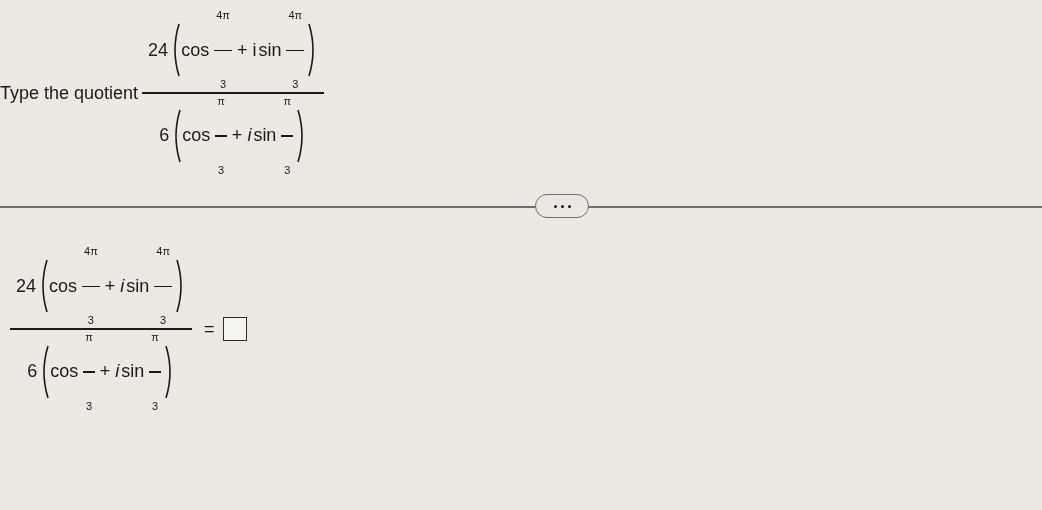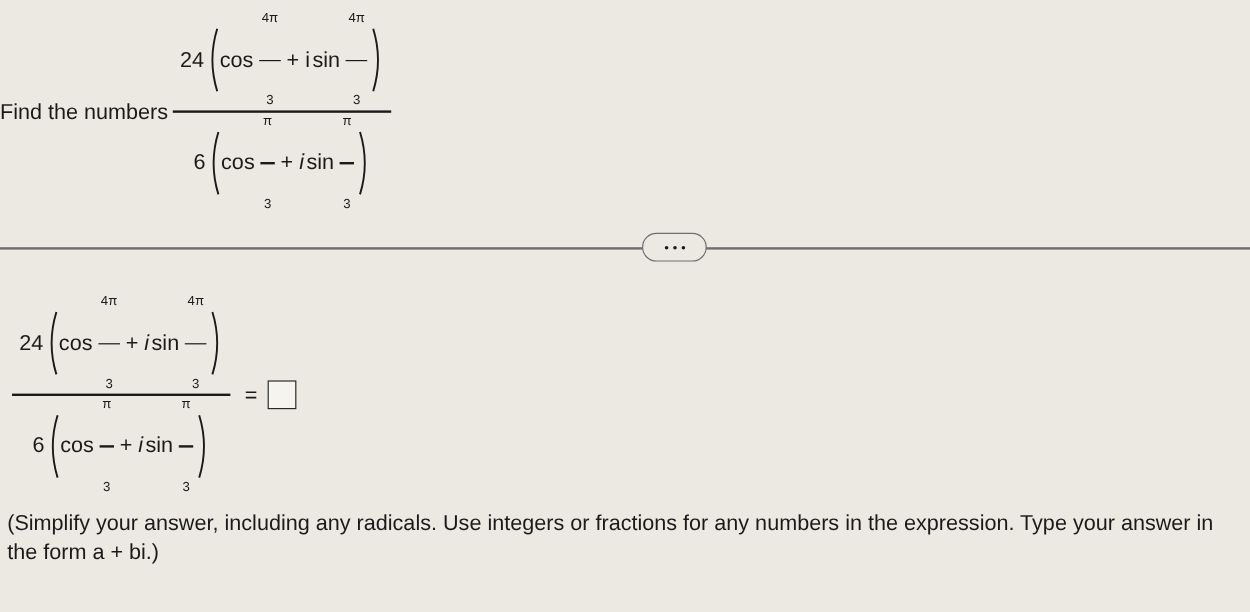--- a/index.html
+++ b/index.html
@@ -62,21 +62,21 @@
 }
 .instruction { margin-top: 10px; line-height: 1.35; }
 </style>
 </head>
 <body>
 
 <div class="container">
 
   <div class="top-section">
     <div class="question-line">
-      <span class="lead-text">Find the numbers</span>
+      <span class="lead-text">Type the quotient</span>
 
       <span class="big-fraction">
         <span class="num">
           <span class="polar">
             <span class="coef">24</span>
             <span class="paren">
                 <svg viewBox="0 0 11 56">
                   <path d="M9 2 Q1 28 9 54" stroke="#1a1a1a" stroke-width="1.6" fill="none"></path>
                 </svg>
               </span>
@@ -208,15 +208,14 @@
                   <path d="M2 2 Q10 28 2 54" stroke="#1a1a1a" stroke-width="1.6" fill="none"></path>
                 </svg>
               </span>
           </span>
         </span>
       </span>
       <span class="eq">=</span>
       <span class="answer-box"></span>
     </div>
 
-    <div class="instruction">(Simplify your answer, including any radicals. Use integers or fractions for any numbers in the expression. Type your answer in the form a + bi.)</div>
   </div>
 </div>
 
 </body></html>

